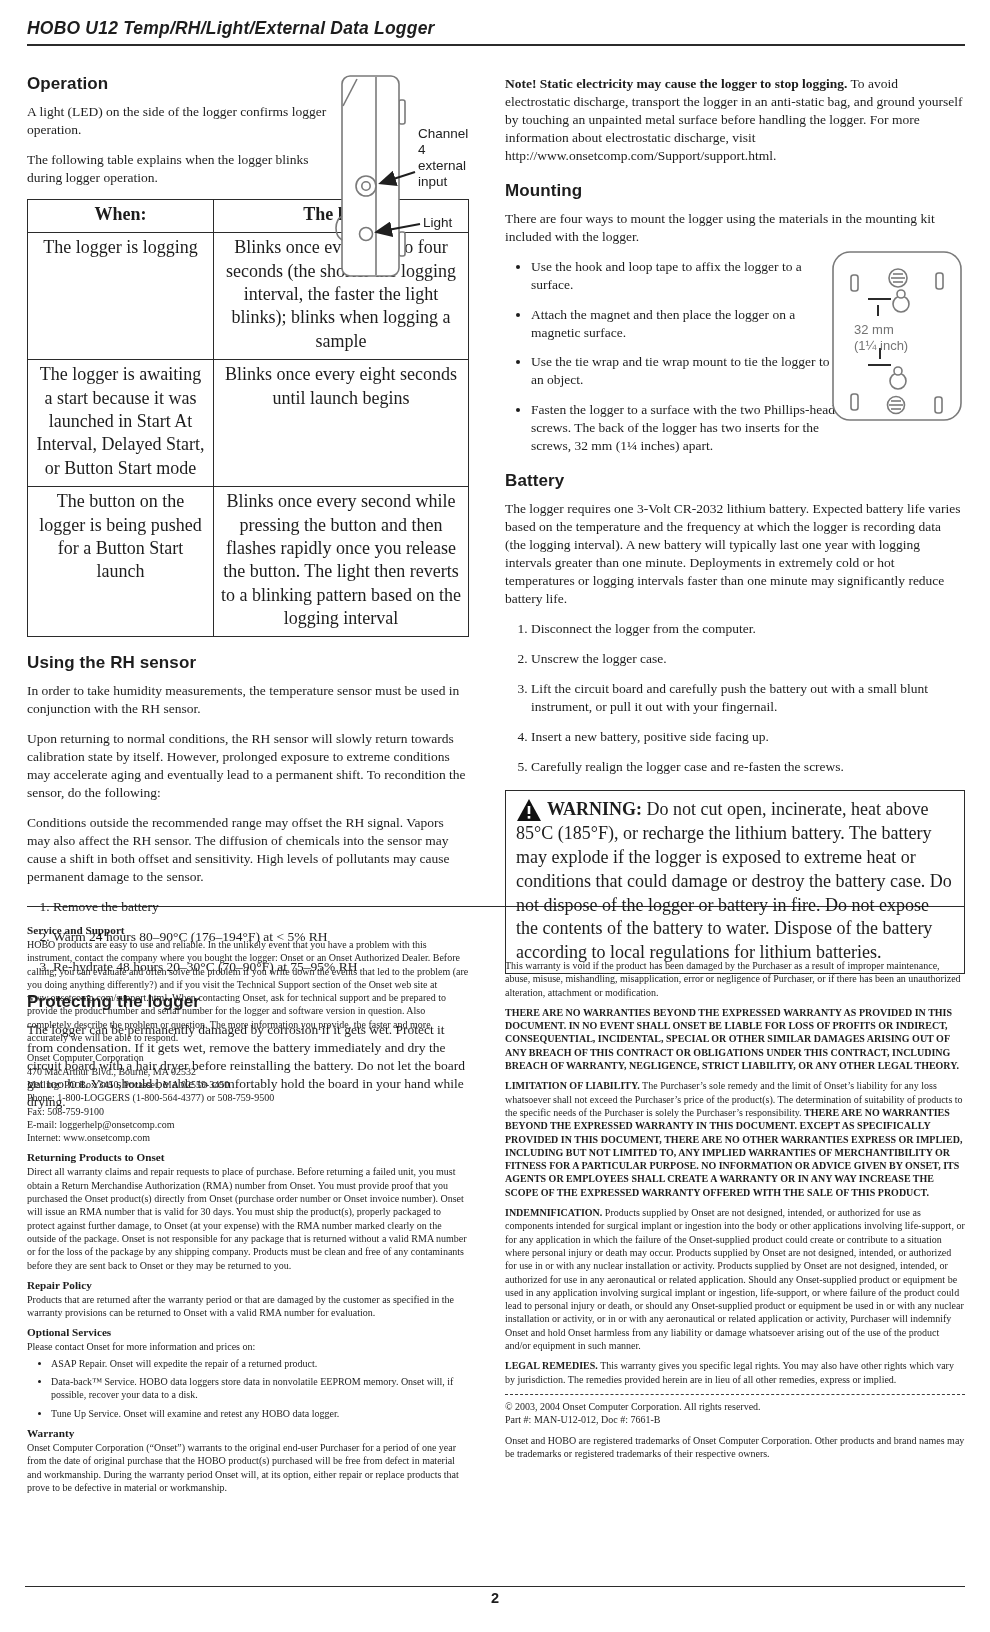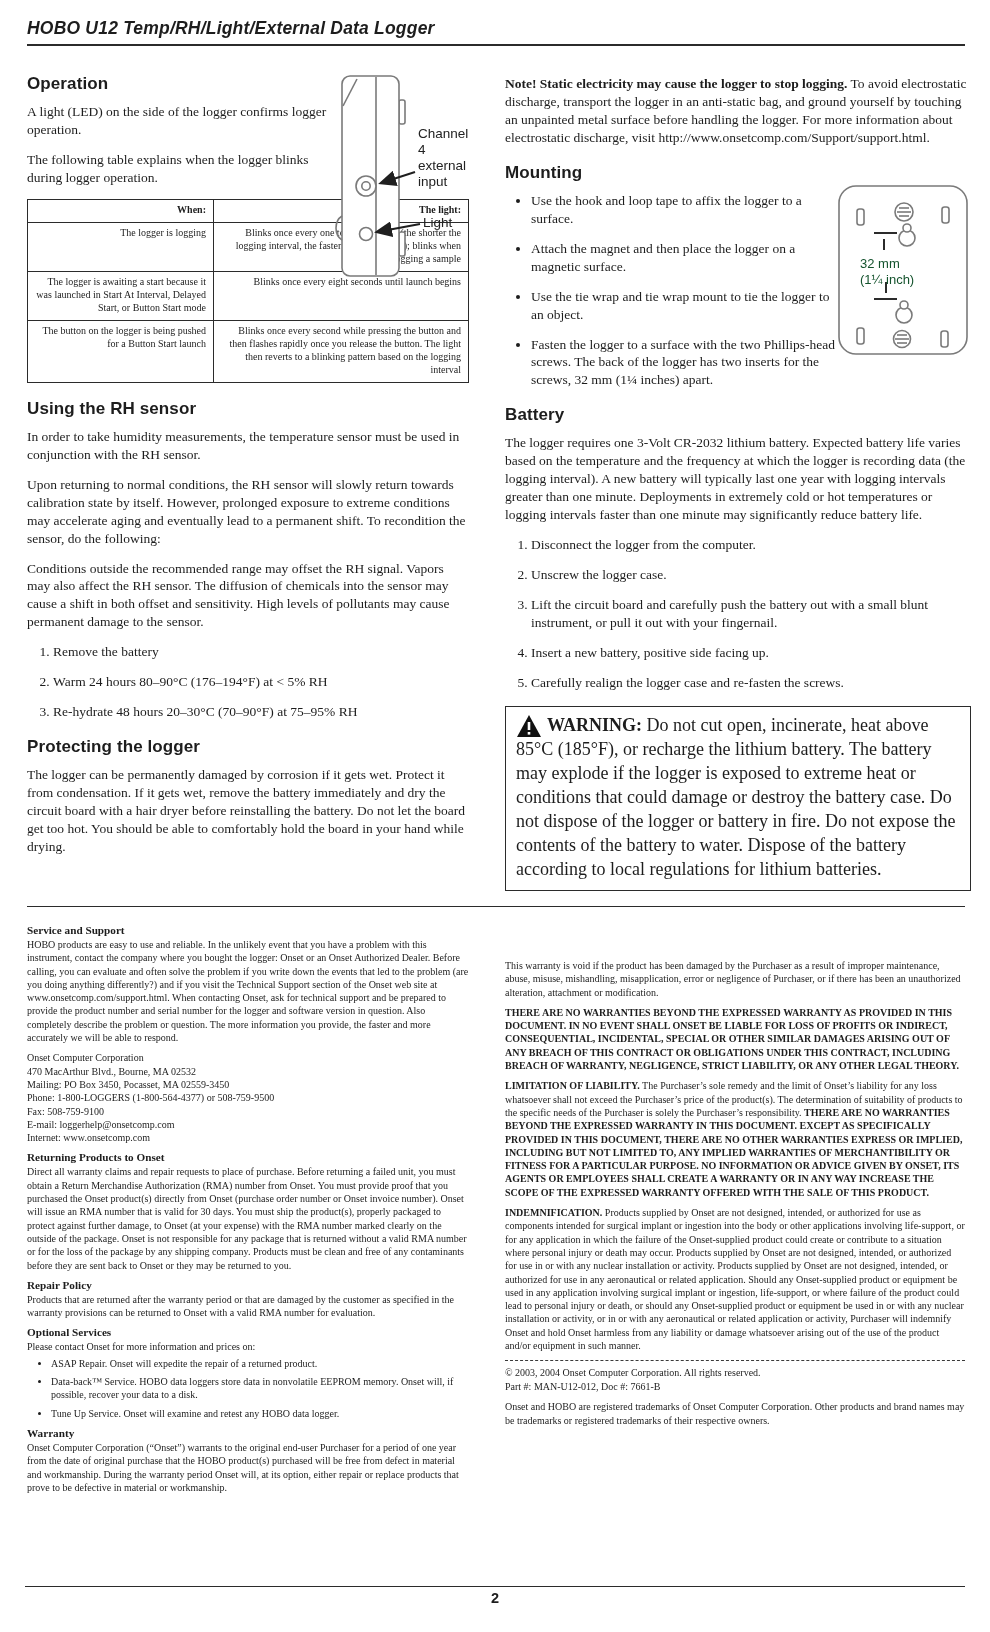--- a/index.html
+++ b/index.html
@@ -7,56 +7,56 @@
     width:990px;height:1632px;margin:0 auto;background:#fff;
     font-family:"Liberation Serif",serif;color:#1d1d1d;position:relative;overflow:hidden;
   }
   
   .doc-header{margin:18px 25px 0 27px;border-bottom:2px solid #2b2b2b;padding-bottom:5px;}
   .doc-title{
     font-family:"Liberation Sans",sans-serif;font-weight:bold;font-style:italic;
     font-size:17.5px;letter-spacing:.2px;
   }
   
-  .columns{display:flex;gap:36px;padding:26px 19px 0 27px;height:860px;box-sizing:border-box;}
+  .columns{display:flex;gap:36px;padding:26px 25px 0 27px;height:860px;box-sizing:border-box;}
   .col-left{width:442px;position:relative;flex:none;}
   .col-right{flex:1;position:relative;}
   h2.sec{
     font-family:"Liberation Sans",sans-serif;font-weight:bold;font-size:17px;
     margin:16px 0 9px;letter-spacing:.1px;
   }
   h2.sec.first{margin-top:2px;}
   p.body{font-size:13.5px;line-height:1.33;margin:0 0 12px;}
   .narrow{width:300px;}
   .tbl-intro{margin-top:96px;width:300px;}
   ol.main-list,ul.main-list{margin:2px 0 12px;padding-left:26px;}
   ol.main-list li,ul.main-list li{font-size:13.5px;line-height:1.33;margin-bottom:12px;}
   
   table.blink{border-collapse:collapse;width:442px;margin:4px 0 6px;}
   table.blink th,table.blink td{
-    border:1.4px solid #2b2b2b;font-size:10px;line-height:1.3;
-    padding:3px 7px 6px;vertical-align:top;text-align:right;
+    border:1.4px solid #2b2b2b;font-size:18px;line-height:1.3;
+    padding:3px 7px 6px;vertical-align:top;text-align:center;
   }
   table.blink th{font-weight:bold;}
   col.when-col{width:186px;}
   
   .logger-fig{position:absolute;top:2px;right:-6px;width:156px;height:208px;}
   .fig-label{
     position:absolute;font-family:"Liberation Sans",sans-serif;font-size:13.5px;
     color:#222;white-space:pre-line;line-height:1.18;
   }
   .label-channel{left:99px;top:52px;}
   .label-light{left:104px;top:141px;}
   
   .mount-wrap{position:relative;}
   .mount-bullets{width:306px;}
   .mount-fig{position:absolute;top:-10px;right:0;width:135px;height:178px;}
   .mount-label{
     position:absolute;left:24px;top:74px;font-family:"Liberation Sans",sans-serif;
-    font-size:13px;color:#14532d;white-space:pre-line;line-height:1.25;
+    font-size:13px;color:#737373;white-space:pre-line;line-height:1.25;
   }
   
   .warning-box{
     border:1.6px solid #2b2b2b;padding:7px 10px 8px;margin-top:14px;
     font-size:18px;line-height:1.33;
   }
   .warn-icon{vertical-align:-7px;margin-right:5px;}
   .warn-label{font-weight:bold;}
   
   .fp-sep{border:none;border-top:1.6px solid #2b2b2b;margin:0 25px 0 27px;}
@@ -165,20 +165,21 @@
       <p class="body">The logger can be permanently damaged by corrosion if it gets wet. Protect it from condensation. If it gets wet, remove the battery immediately and dry the circuit board with a hair dryer before reinstalling the battery. Do not let the board get too hot. You should be able to comfortably hold the board in your hand while drying.</p>
     </div>
 
     <div class="col-right">
 
       <p class="body" style="margin-top:3px;">
         <span class="fp-bold">Note! Static electricity may cause the logger to stop logging.</span><span> To avoid electrostatic discharge, transport the logger in an anti-static bag, and ground yourself by touching an unpainted metal surface before handling the logger. For more information about electrostatic discharge, visit http://www.onsetcomp.com/Support/support.html.</span>
       </p>
 
       <h2 class="sec">Mounting</h2>
+      <p class="body">There are four ways to mount the logger using the materials in the mounting kit included with the logger.</p>
 
       <div class="mount-wrap">
         <ul class="main-list mount-bullets">
           <li>Use the hook and loop tape to affix the logger to a surface.</li>
           <li>Attach the magnet and then place the logger on a magnetic surface.</li>
           <li>Use the tie wrap and tie wrap mount to tie the logger to an object.</li>
           <li>Fasten the logger to a surface with the two Phillips-head screws. The back of the logger has two inserts for the screws, 32 mm (1¼ inches) apart.</li>
         </ul>
 
         <div class="mount-fig">
@@ -263,20 +264,23 @@
 
     <div class="fp-right">
       <p style="margin-top:40px;">This warranty is void if the product has been damaged by the Purchaser as a result of improper maintenance, abuse, misuse, mishandling, misapplication, error or negligence of Purchaser, or if there has been an unauthorized alteration, attachment or modification.</p>
       <p class="fp-bold">THERE ARE NO WARRANTIES BEYOND THE EXPRESSED WARRANTY AS PROVIDED IN THIS DOCUMENT. IN NO EVENT SHALL ONSET BE LIABLE FOR LOSS OF PROFITS OR INDIRECT, CONSEQUENTIAL, INCIDENTAL, SPECIAL OR OTHER SIMILAR DAMAGES ARISING OUT OF ANY BREACH OF THIS CONTRACT OR OBLIGATIONS UNDER THIS CONTRACT, INCLUDING BREACH OF WARRANTY, NEGLIGENCE, STRICT LIABILITY, OR ANY OTHER LEGAL THEORY.</p>
       <p>
         <span class="fp-bold">LIMITATION OF LIABILITY.</span><span> The Purchaser’s sole remedy and the limit of Onset’s liability for any loss whatsoever shall not exceed the Purchaser’s price of the product(s). The determination of suitability of products to the specific needs of the Purchaser is solely the Purchaser’s responsibility. </span><span class="fp-bold">THERE ARE NO WARRANTIES BEYOND THE EXPRESSED WARRANTY IN THIS DOCUMENT. EXCEPT AS SPECIFICALLY PROVIDED IN THIS DOCUMENT, THERE ARE NO OTHER WARRANTIES EXPRESS OR IMPLIED, INCLUDING BUT NOT LIMITED TO, ANY IMPLIED WARRANTIES OF MERCHANTIBILITY OR FITNESS FOR A PARTICULAR PURPOSE. NO INFORMATION OR ADVICE GIVEN BY ONSET, ITS AGENTS OR EMPLOYEES SHALL CREATE A WARRANTY OR IN ANY WAY INCREASE THE SCOPE OF THE EXPRESSED WARRANTY OFFERED WITH THE SALE OF THIS PRODUCT.</span>
       </p>
       <p>
         <span class="fp-bold">INDEMNIFICATION.</span><span> Products supplied by Onset are not designed, intended, or authorized for use as components intended for surgical implant or ingestion into the body or other applications involving life-support, or for any application in which the failure of the Onset-supplied product could create or contribute to a situation where personal injury or death may occur. Products supplied by Onset are not designed, intended, or authorized for use in or with any nuclear installation or activity. Products supplied by Onset are not designed, intended, or authorized for use in any aeronautical or related application. Should any Onset-supplied product or equipment be used in any application involving surgical implant or ingestion, life-support, or where failure of the product could lead to personal injury or death, or should any Onset-supplied product or equipment be used in or with any nuclear installation or activity, or in or with any aeronautical or related application or activity, Purchaser will indemnify Onset and hold Onset harmless from any liability or damage whatsoever arising out of the use of the product and/or equipment in such manner.</span>
       </p>
+      <p>
+        <span class="fp-bold">LEGAL REMEDIES.</span><span> This warranty gives you specific legal rights. You may also have other rights which vary by jurisdiction. The remedies provided herein are in lieu of all other remedies, express or implied.</span>
+      </p>
       <hr class="dash-rule">
       <div class="copy-block">
         <div class="copy-line">© 2003, 2004 Onset Computer Corporation. All rights reserved.</div>
         <div class="copy-line">Part #: MAN-U12-012, Doc #: 7661-B</div>
       </div>
       <p>Onset and HOBO are registered trademarks of Onset Computer Corporation. Other products and brand names may be trademarks or registered trademarks of their respective owners.</p>
     </div>
   </div>
 
   <div class="footer">

